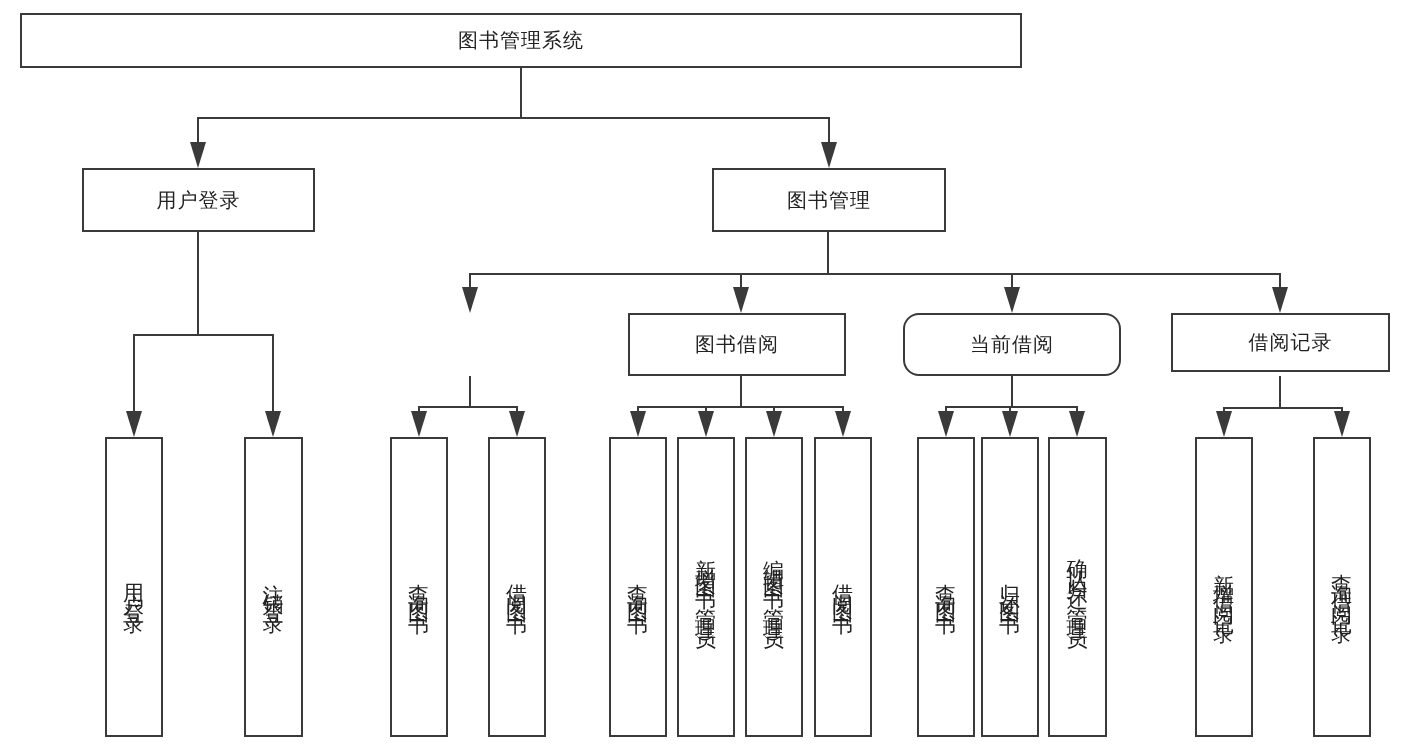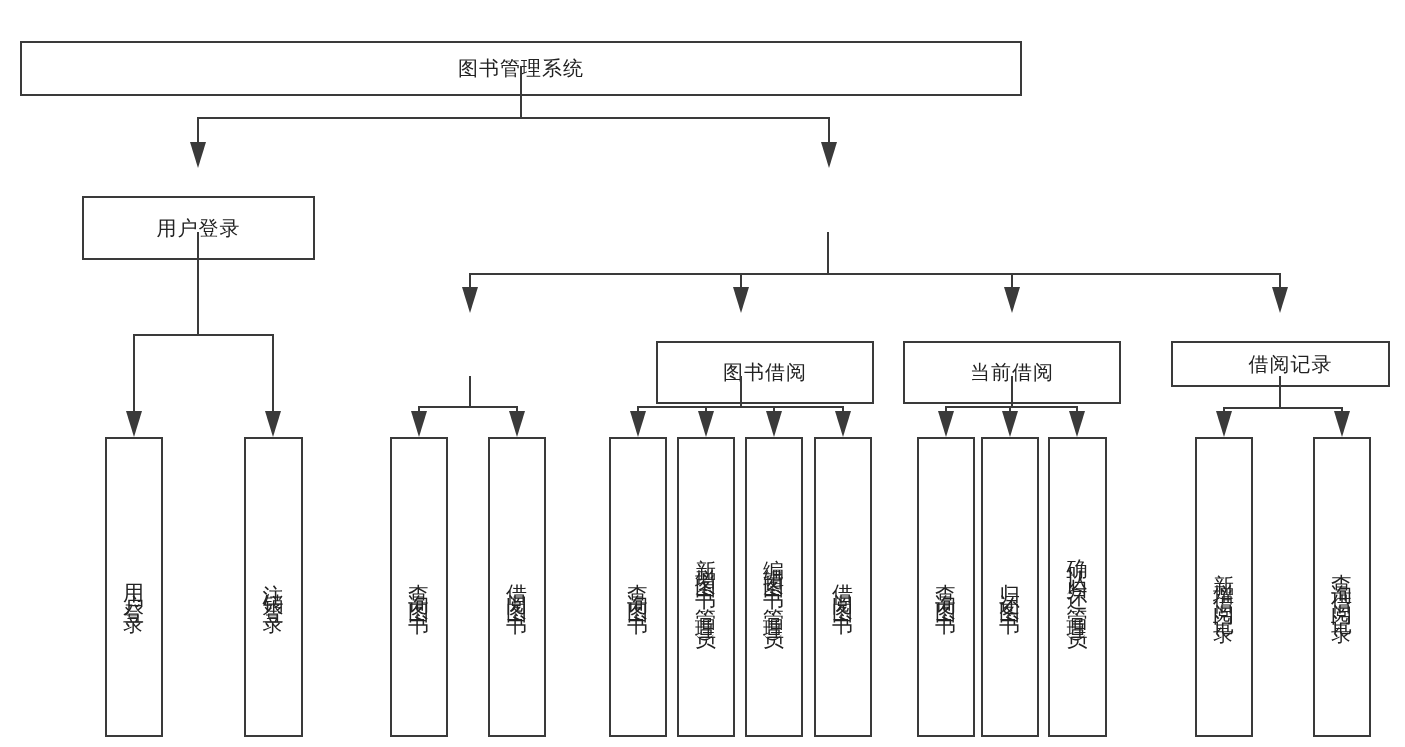--- a/index.html
+++ b/index.html
@@ -24,21 +24,21 @@
   .box {
     position: absolute;
     box-sizing: border-box;
     background: var(--background);
     border: 2px solid var(--line);
     display: flex;
     align-items: center;
     justify-content: center;
     color: var(--text);
   }
-  .hbox { font-size: 20px; letter-spacing: 1px; margin-top: 28px; }
+  .hbox { font-size: 20px; letter-spacing: 1px; }
   .leaf { font-size: 21px; }
   .vtext {
     writing-mode: vertical-rl;
     text-orientation: mixed;
     letter-spacing: 10px;
     line-height: 1;
     white-space: nowrap;
   }
   .vline, .hline {
     position: absolute;
@@ -75,46 +75,49 @@
   <div class="vline" style="left:520px; top:66px; height:52px;"></div>
   <div class="hline" style="left:198px; top:117px; width:632px;"></div>
   <div class="vline" style="left:197px; top:117px; height:27px;"></div>
   <div class="ahead" style="left:190px; top:142px;"></div>
   <div class="vline" style="left:828px; top:117px; height:27px;"></div>
   <div class="ahead" style="left:821px; top:142px;"></div>
 
   <div class="box hbox" style="left:82px; top:168px; width:233px; height:64px;">
     <span>用户登录</span>
   </div>
+  <div class="box hbox" style="left:712px; top:168px; width:234px; height:64px;">
+    <span>图书管理</span>
+  </div>
 
   <div class="vline" style="left:197px; top:232px; height:103px;"></div>
   <div class="hline" style="left:133px; top:334px; width:141px;"></div>
   <div class="vline" style="left:133px; top:334px; height:77px;"></div>
   <div class="ahead" style="left:126px; top:411px;"></div>
   <div class="vline" style="left:272px; top:334px; height:77px;"></div>
   <div class="ahead" style="left:265px; top:411px;"></div>
 
   <div class="vline" style="left:827px; top:232px; height:42px;"></div>
   <div class="hline" style="left:470px; top:273px; width:811px;"></div>
   <div class="vline" style="left:469px; top:273px; height:14px;"></div>
   <div class="ahead" style="left:462px; top:287px;"></div>
   <div class="vline" style="left:740px; top:273px; height:14px;"></div>
   <div class="ahead" style="left:733px; top:287px;"></div>
   <div class="vline" style="left:1011px; top:273px; height:14px;"></div>
   <div class="ahead" style="left:1004px; top:287px;"></div>
   <div class="vline" style="left:1279px; top:273px; height:14px;"></div>
   <div class="ahead" style="left:1272px; top:287px;"></div>
 
-  <div class="box hbox" style="left:656px; top:313px; width:218px; height:63px;">
+  <div class="box hbox" style="left:628px; top:313px; width:218px; height:63px;">
     <span>图书借阅</span>
   </div>
-  <div class="box hbox" style="left:903px; top:313px; width:218px; height:63px;">
+  <div class="box hbox" style="left:903px; top:313px; width:218px; height:63px;border-radius:16px;">
     <span>当前借阅</span>
   </div>
-  <div class="box hbox" style="left:1171px; top:313px; width:219px; height:46px;padding-left:20px;">
+  <div class="box hbox" style="left:1171px; top:313px; width:219px; height:59px;padding-left:20px;">
     <span>借阅记录</span>
   </div>
 
   <div class="vline" style="left:469px; top:376px; height:31px;"></div>
   <div class="hline" style="left:419px; top:406px; width:99px;"></div>
   <div class="vline" style="left:418px; top:406px; height:6px;"></div>
   <div class="ahead" style="left:411px; top:411px;"></div>
   <div class="vline" style="left:516px; top:406px; height:6px;"></div>
   <div class="ahead" style="left:509px; top:411px;"></div>
 

